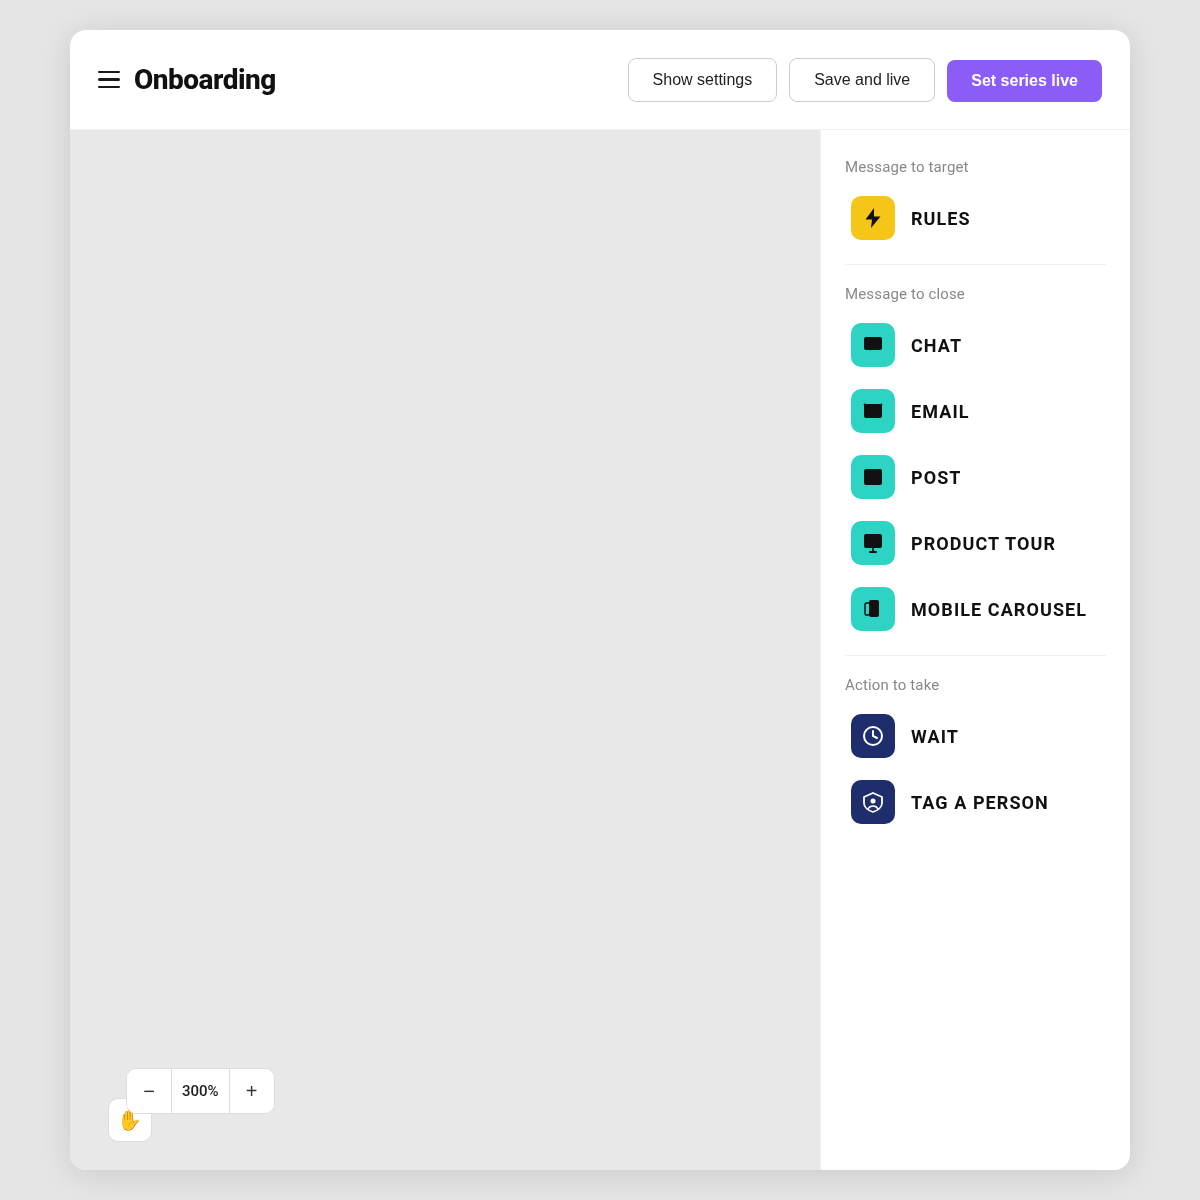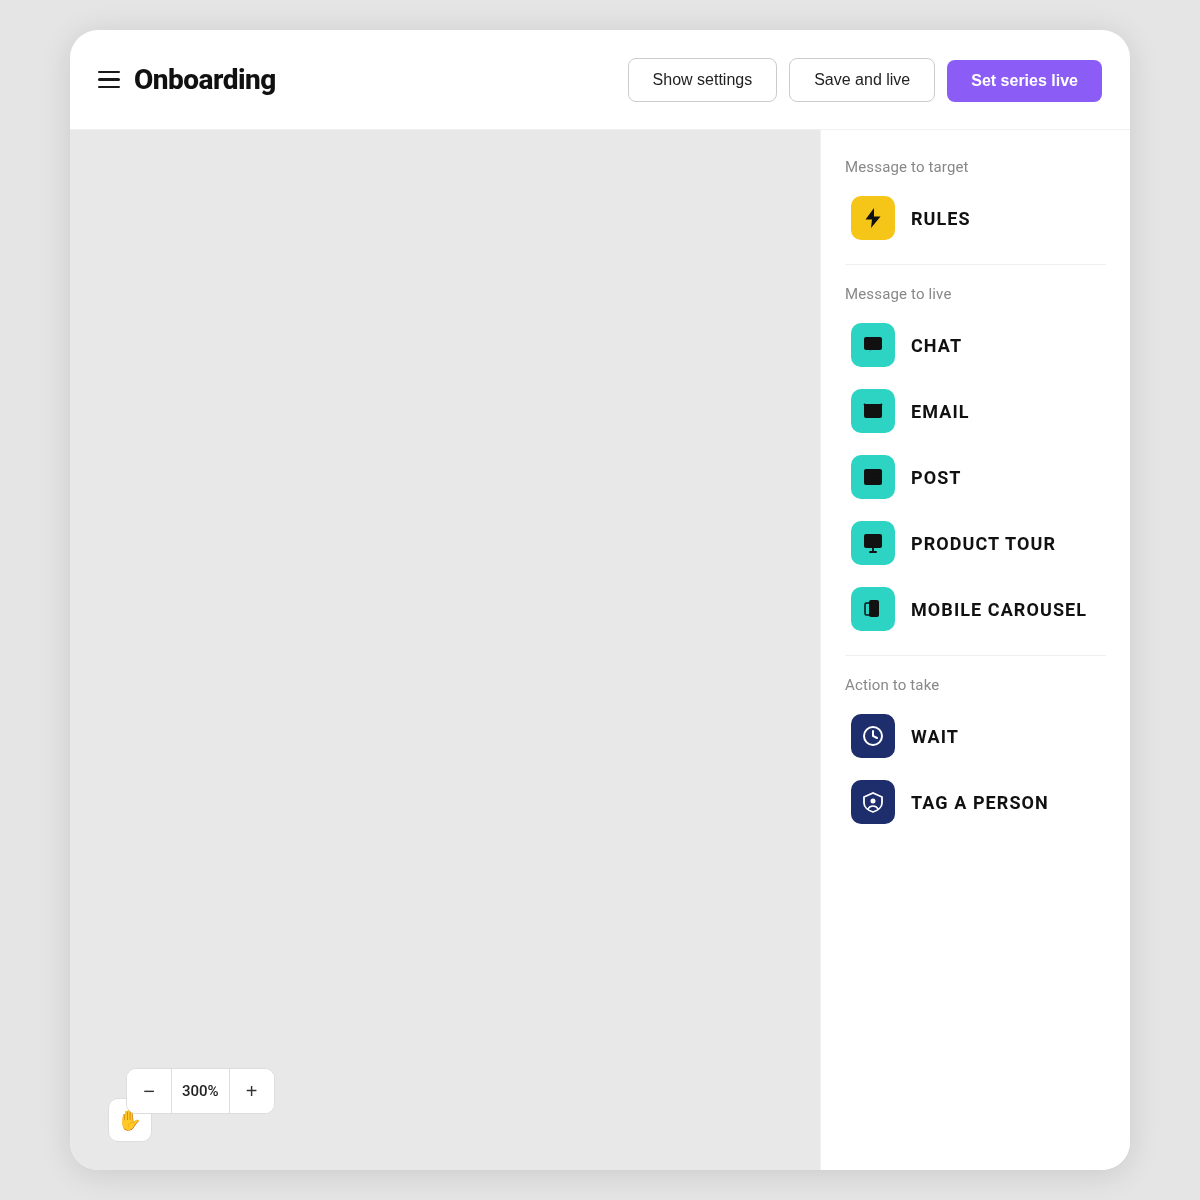--- a/index.html
+++ b/index.html
@@ -8,21 +8,21 @@
       display: flex;
       justify-content: center;
       align-items: center;
       min-height: 100vh;
       font-family: -apple-system, BlinkMacSystemFont, 'Segoe UI', Roboto, sans-serif;
     }
     .app-container {
       width: 1060px;
       height: 1140px;
       background: #fff;
-      border-radius: 28px;
+      border-radius: 16px;
       overflow: hidden;
       box-shadow: 0 4px 32px rgba(0,0,0,0.12);
       display: flex;
       flex-direction: column;
     }
     
     .header {
       display: flex;
       align-items: center;
       padding: 0 28px;
@@ -257,21 +257,21 @@
         <div class="item-icon yellow">
           <svg class="icon-svg" viewBox="0 0 24 24">
             <path d="M13 2L4.5 13.5H11L10 22L19.5 10.5H13L13 2Z"></path>
           </svg>
         </div>
         <span class="item-label">RULES</span>
       </div>
 
       <div class="section-divider"></div>
 
-      <div class="section-label">Message to live</div>
+      <div class="section-label">Message to close</div>
 
       <div class="panel-item">
         <div class="item-icon teal">
           <svg class="icon-svg" viewBox="0 0 24 24">
             <rect x="3" y="4" width="18" height="13" rx="2"></rect>
             <path d="M7 20l3-3h7a2 2 0 002-2V9"></path>
             <line x1="7" y1="9" x2="17" y2="9" stroke="#111" stroke-width="1.5"></line>
             <line x1="7" y1="12" x2="14" y2="12" stroke="#111" stroke-width="1.5"></line>
           </svg>
         </div>

